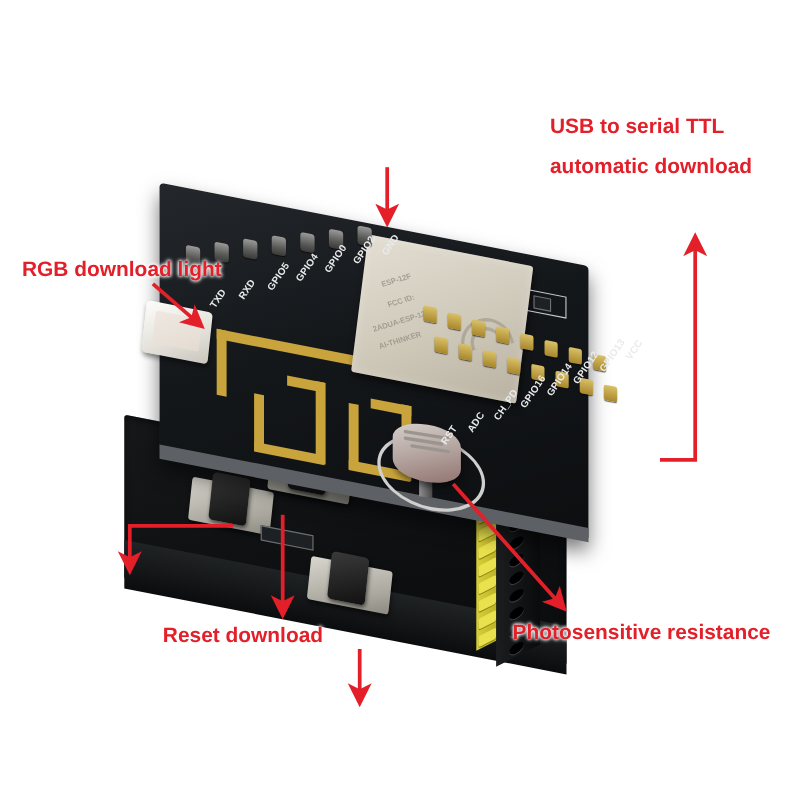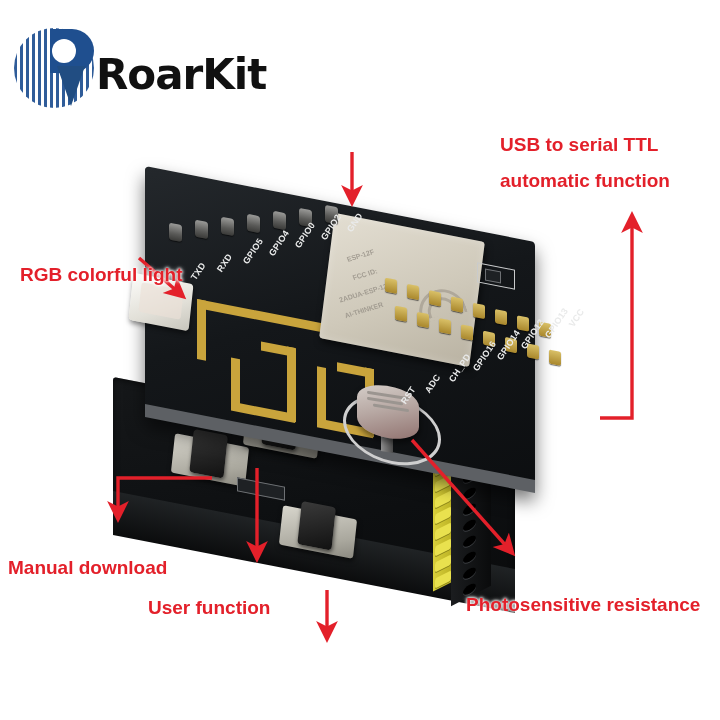--- a/index.html
+++ b/index.html
@@ -23,21 +23,21 @@
       border-left:14px solid transparent;
       border-right:14px solid transparent;
       border-top:40px solid #214d82;}
   #logo .word{position:absolute;left:84px;top:24px;font-size:42px;
       font-weight:bold;letter-spacing:-1px;color:#111111;
       font-family:"DejaVu Sans",sans-serif;}
 
   
   .anno{position:absolute;color:#e3202a;font-weight:bold;font-size:19px;
         line-height:28px;white-space:nowrap;
-        text-shadow:0 0 3px #fff,0 0 3px #fff,0 0 5px #fff;margin-top:29px;}
+        text-shadow:0 0 3px #fff,0 0 3px #fff,0 0 5px #fff;}
   .anno.multi{white-space:normal;}
 
   
   #arrows{position:absolute;left:0;top:0;width:720px;height:720px;
           pointer-events:none;}
 
   
   #board{position:absolute;left:85px;top:190px;width:560px;height:400px;}
 
   
@@ -130,29 +130,20 @@
 
   .smd{position:absolute;background:#1e2124;border:1px solid #6e7174;
        transform:skewY(11deg);}
   .silkbox{position:absolute;border:1px solid #c9cbcc;transform:skewY(11deg);}
 </style>
 </head>
 <body>
 
 <div id="stage">
 
-  <div id="logo">
-    <div class="mark">
-      <div class="stripes"></div>
-      <div class="bowl"></div>
-      <div class="bowl-in"></div>
-      <div class="leg2"></div>
-    </div>
-    <div class="word">RoarKit</div>
-  </div>
 
   <div id="board">
 
     <div class="base-top"></div>
     <div class="base-front"></div>
     <div class="hdr-yellow" id="hy">
         <i style="top: 6px;"></i>
         <i style="top: 22px;"></i>
         <i style="top: 38px;"></i>
         <i style="top: 54px;"></i>
@@ -289,24 +280,23 @@
     <path d="M257,468 L257,552" stroke="#e3202a" stroke-width="3.4" fill="none" marker-end="url(#ah)"></path>
 
     <path d="M327,590 L327,632" stroke="#e3202a" stroke-width="3.4" fill="none" marker-end="url(#ah)"></path>
 
     <path d="M412,440 L508,548" stroke="#e3202a" stroke-width="3.4" fill="none" marker-end="url(#ah)"></path>
   </svg>
 
 
   <div class="anno multi" style="left:500px;top:98px;width:200px;line-height:36px;">
     <div>USB to serial TTL</div>
-    <div>automatic function</div>
+    <div>automatic download</div>
   </div>
 
-  <div class="anno" style="left:20px;top:232px;">RGB colorful light</div>
-
-  <div class="anno" style="left:8px;top:525px;">Manual download</div>
-
-  <div class="anno" style="left:148px;top:565px;">User function</div>
+  <div class="anno" style="left:20px;top:232px;">RGB download light</div>
+
+
+  <div class="anno" style="left:148px;top:565px;">Reset download</div>
 
 
   <div class="anno" style="left:466px;top:562px;">Photosensitive resistance</div>
 </div>
 
 </body></html>

